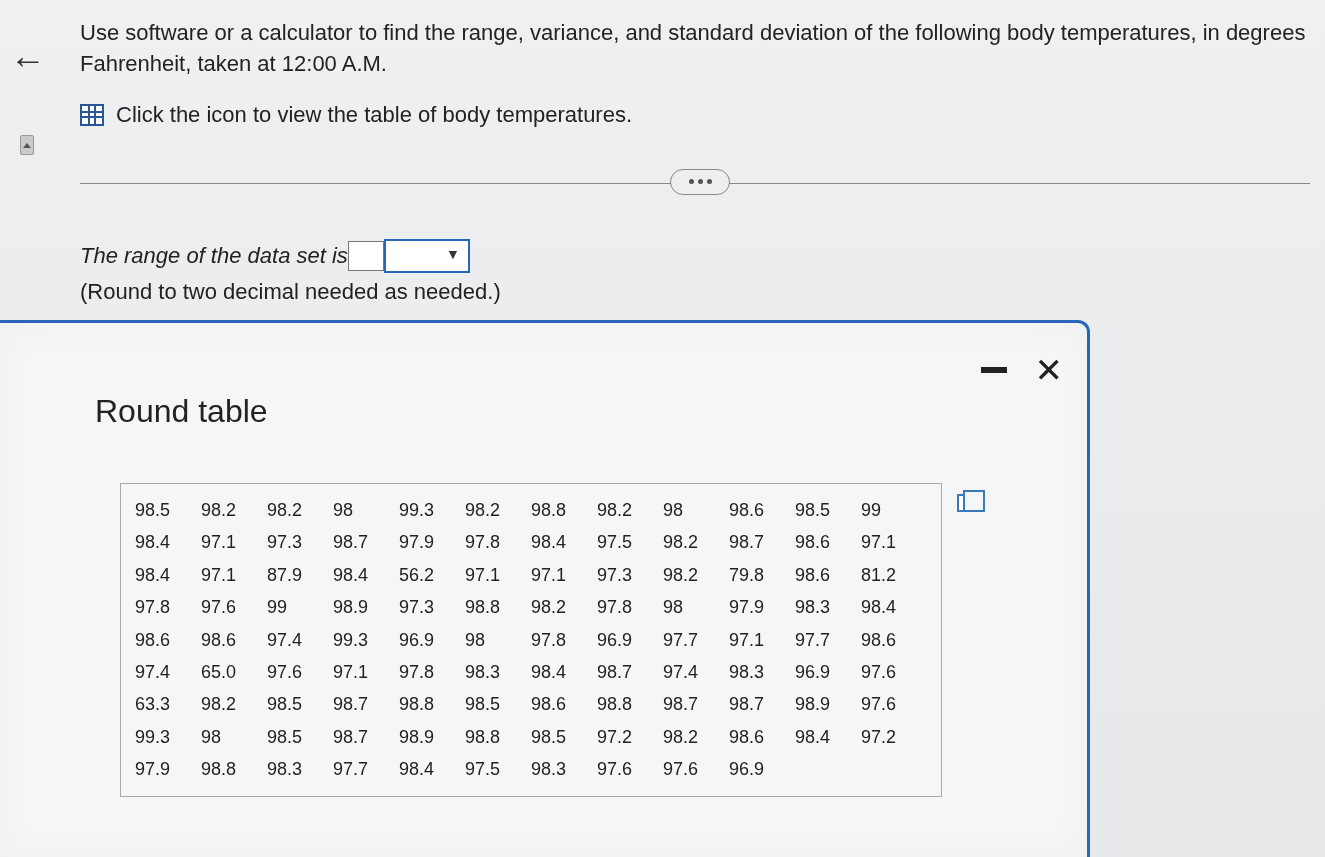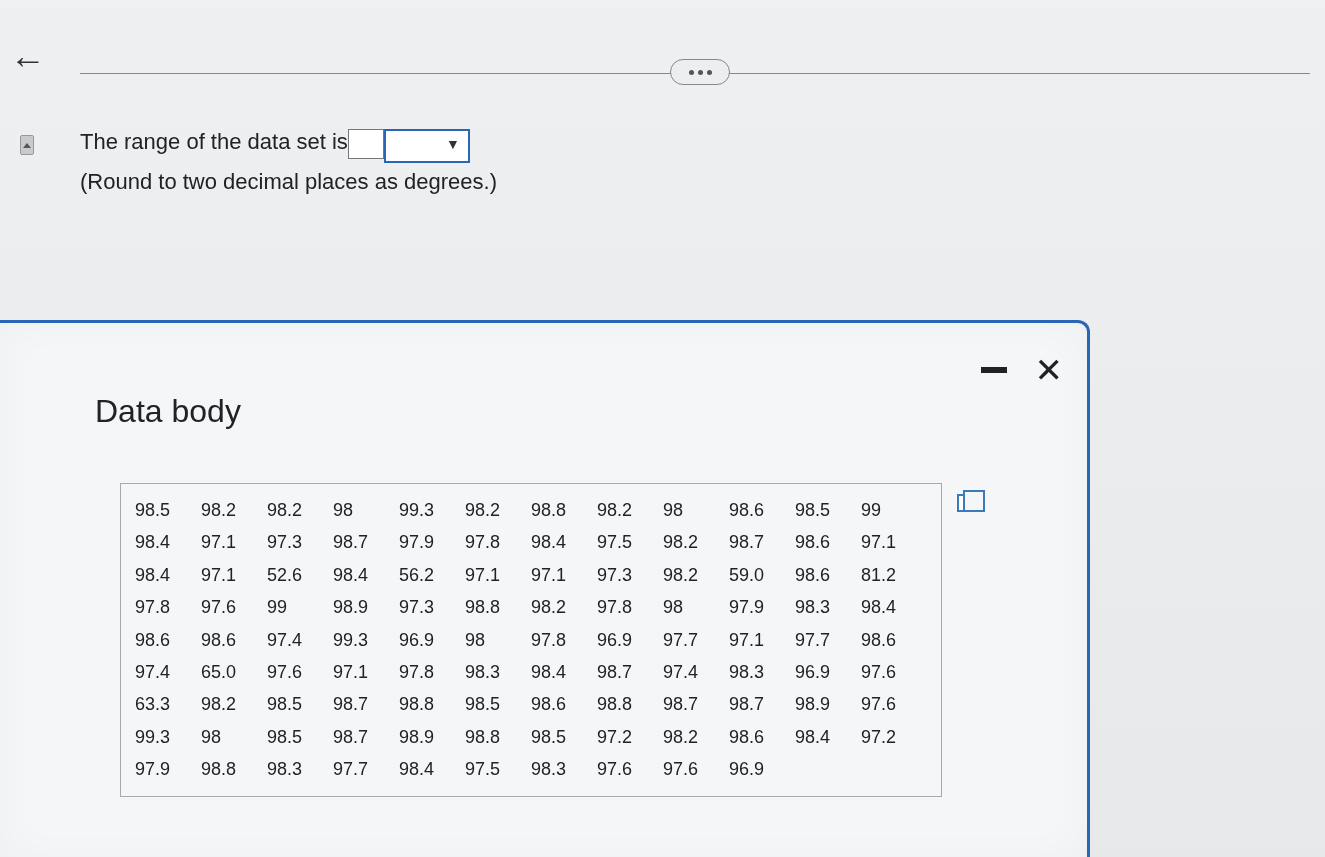--- a/index.html
+++ b/index.html
@@ -107,20 +107,22 @@
     .pill span {
       width: 5px; height: 5px; background: #555; border-radius: 50%;
     }
     .answer-area {
       margin-top: 55px;
       font-size: 22px;
       color: #222;
     }
     .answer-line {
       display: flex;
+      align-items: center;
+      font-style: italic;
     }
     .input-box {
       width: 36px;
       height: 30px;
       border: 1px solid #777;
       background: #fff;
     }
     .select-box {
       width: 86px;
       height: 34px;
@@ -221,47 +223,52 @@
       background: #f4f6f7;
     }
   </style>
 </head>
 <body>
 
 <div class="back-btn">←</div>
 <div class="scroll-area"></div>
 
 <div class="content">
-
+  <div class="prompt">Use software or a calculator to find the range, variance, and standard deviation of the following body temperatures, in degrees Fahrenheit, taken at 12:00 A.M.</div>
+
+  <div class="icon-row">
+    <span class="table-icon"></span>
+    <span class="icon-text">Click the icon to view the table of body temperatures.</span>
+  </div>
 
   <div class="divider-wrap">
     <hr class="divider">
     <div class="pill">
       <span></span>
         <span></span>
         <span></span>
     </div>
   </div>
 
   <div class="answer-area">
     <div class="answer-line">
       <span>The range of the data set is</span>
       <span class="input-box"></span>
       <span class="select-box"></span>
     </div>
-    <div class="round-note">(Round to two decimal places as degrees.)</div>
+    <div class="round-note">(Round to two decimal needed as needed.)</div>
   </div>
 </div>
 
 <div class="modal">
   <div class="modal-controls">
     <div class="min-btn"></div>
     <div class="close-btn">✕</div>
   </div>
-  <div class="modal-title">Data body</div>
+  <div class="modal-title">Round table</div>
 
   <div class="data-grid" id="data-grid">
     <div class="copy-icon"></div>
   <div class="data-row">
         <div class="data-cell">98.5</div>
         <div class="data-cell">98.2</div>
         <div class="data-cell">98.2</div>
         <div class="data-cell">98</div>
         <div class="data-cell">99.3</div>
         <div class="data-cell">98.2</div>
@@ -282,28 +289,28 @@
         <div class="data-cell">98.4</div>
         <div class="data-cell">97.5</div>
         <div class="data-cell">98.2</div>
         <div class="data-cell">98.7</div>
         <div class="data-cell">98.6</div>
         <div class="data-cell">97.1</div>
       </div>
       <div class="data-row">
         <div class="data-cell">98.4</div>
         <div class="data-cell">97.1</div>
-        <div class="data-cell">52.6</div>
+        <div class="data-cell">87.9</div>
         <div class="data-cell">98.4</div>
         <div class="data-cell">56.2</div>
         <div class="data-cell">97.1</div>
         <div class="data-cell">97.1</div>
         <div class="data-cell">97.3</div>
         <div class="data-cell">98.2</div>
-        <div class="data-cell">59.0</div>
+        <div class="data-cell">79.8</div>
         <div class="data-cell">98.6</div>
         <div class="data-cell">81.2</div>
       </div>
       <div class="data-row">
         <div class="data-cell">97.8</div>
         <div class="data-cell">97.6</div>
         <div class="data-cell">99</div>
         <div class="data-cell">98.9</div>
         <div class="data-cell">97.3</div>
         <div class="data-cell">98.8</div>

